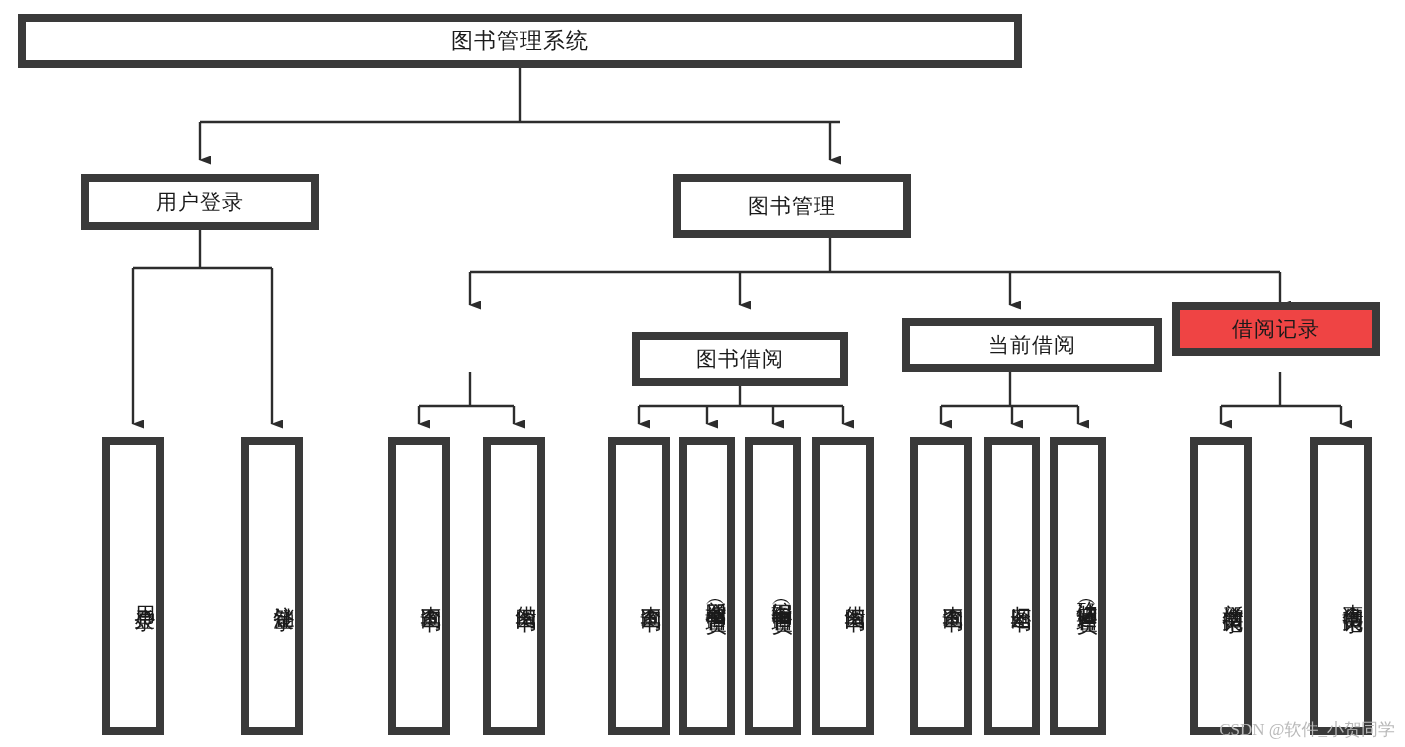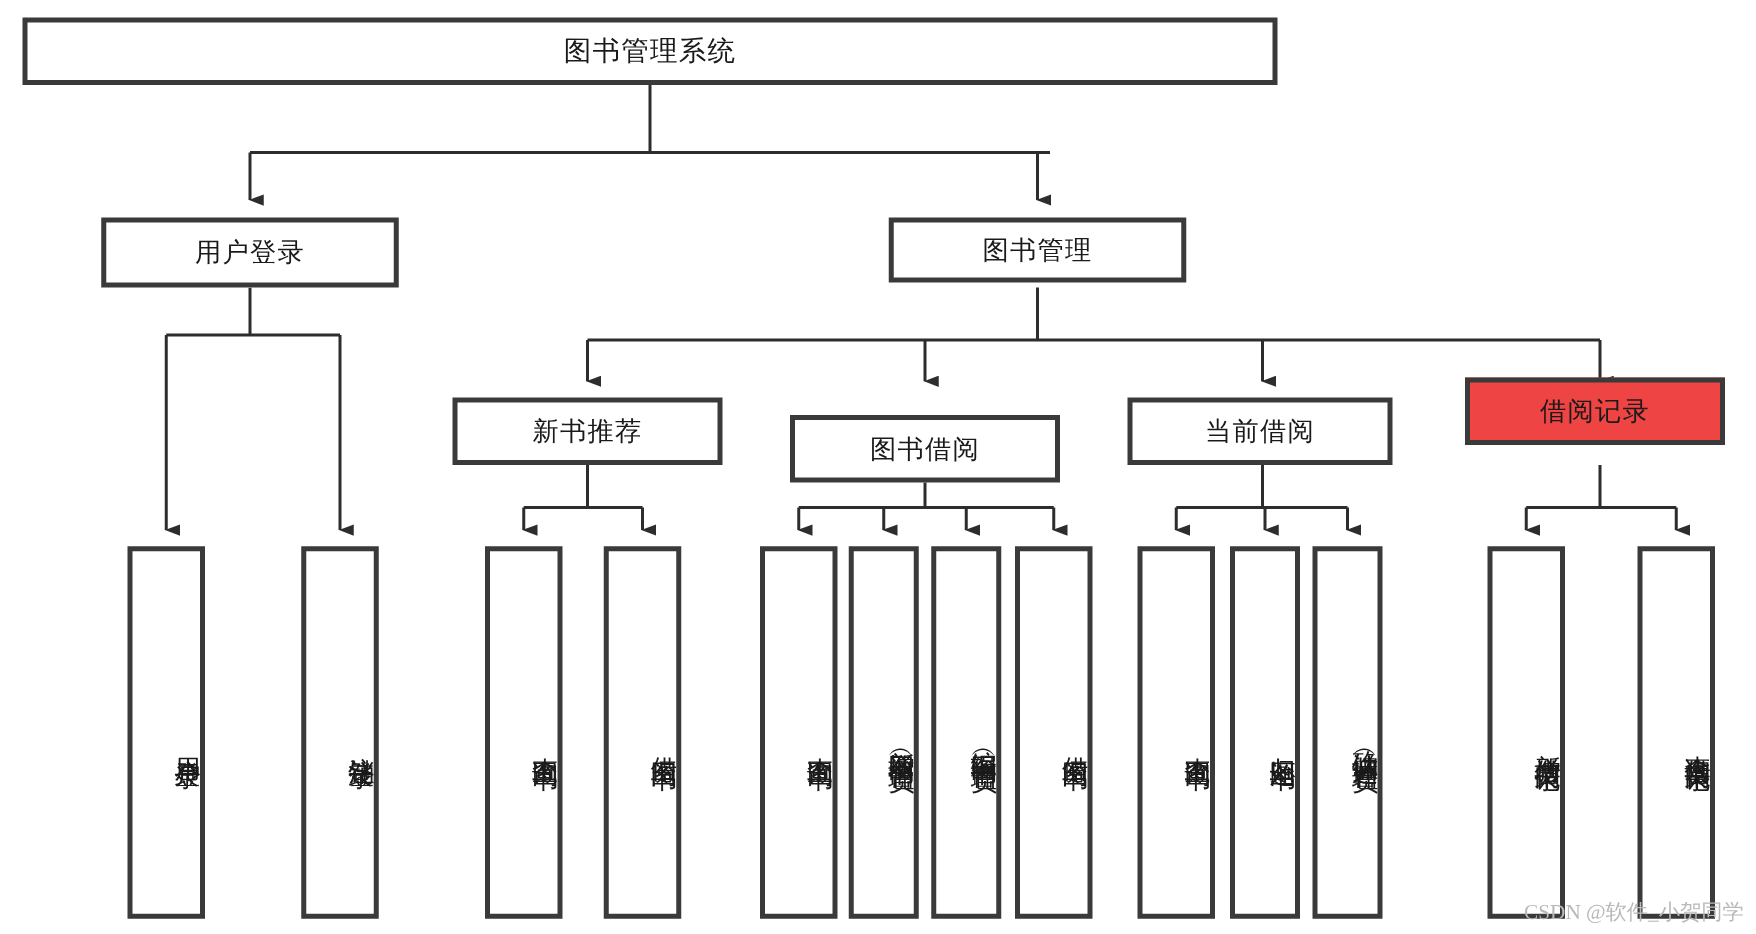--- a/index.html
+++ b/index.html
@@ -20,21 +20,21 @@
   #edges {
     position: absolute;
     left: 0;
     top: 0;
     width: 1405px;
     height: 747px;
   }
   .node {
     position: absolute;
     box-sizing: border-box;
-    border: 4px solid #22c55e;
+    border: 8px solid #22c55e;
     background: #ffffff;
     display: flex;
     align-items: center;
     justify-content: center;
     color: #1a1a1a;
     z-index: 2;
   }
   .node.horiz {
     font-size: 21px;
     letter-spacing: 1px;
@@ -124,31 +124,28 @@
     </g>
   </svg>
 
   <div class="node horiz root" id="node-root" style="left: 18px; top: 14px; width: 1004px; height: 54px; border-color: rgb(58, 58, 58); background: rgb(255, 255, 255); color: rgb(26, 26, 26);">
     <span class="lbl">图书管理系统</span>
   </div>
 
   <div class="node horiz" id="node-l2-0" style="left: 81px; top: 174px; width: 238px; height: 56px; border-color: rgb(58, 58, 58); background: rgb(255, 255, 255); color: rgb(26, 26, 26);">
     <span class="lbl">用户登录</span>
   </div>
-  <div class="node horiz" id="node-l2-1" style="left: 711px; top: 174px; width: 238px; height: 52px; border-color: rgb(58, 58, 58); background: rgb(255, 255, 255); color: rgb(26, 26, 26);">
+  <div class="node horiz" id="node-l2-1" style="left: 673px; top: 174px; width: 238px; height: 64px; border-color: rgb(58, 58, 58); background: rgb(255, 255, 255); color: rgb(26, 26, 26);">
     <span class="lbl">图书管理</span>
   </div>
 
-  <div class="node horiz" id="node-l3-0" style="left: 362px; top: 318px; width: 216px; height: 54px; border-color: rgb(58, 58, 58); background: rgb(255, 255, 255); color: rgb(26, 26, 26);">
-    <span class="lbl">新书推荐</span>
-  </div>
   <div class="node horiz" id="node-l3-1" style="left: 632px; top: 332px; width: 216px; height: 54px; border-color: rgb(58, 58, 58); background: rgb(255, 255, 255); color: rgb(26, 26, 26);">
     <span class="lbl">图书借阅</span>
   </div>
-  <div class="node horiz" id="node-l3-2" style="left: 902px; top: 318px; width: 212px; height: 54px; border-color: rgb(58, 58, 58); background: rgb(255, 255, 255); color: rgb(26, 26, 26);">
+  <div class="node horiz" id="node-l3-2" style="left: 902px; top: 318px; width: 260px; height: 54px; border-color: rgb(58, 58, 58); background: rgb(255, 255, 255); color: rgb(26, 26, 26);">
     <span class="lbl">当前借阅</span>
   </div>
   <div class="node horiz" id="node-l3-3" style="left: 1172px; top: 302px; width: 208px; height: 54px; border-color: rgb(58, 58, 58); background: #ef4444; color: rgb(26, 26, 26);">
     <span class="lbl">借阅记录</span>
   </div>
 
   <div class="node vert" id="node-leaf-0" style="left: 102px; top: 437px; width: 62px; height: 298px; border-color: rgb(58, 58, 58); background: rgb(255, 255, 255); color: rgb(26, 26, 26);">
     <span class="lbl">用户登录</span>
   </div>
   <div class="node vert" id="node-leaf-1" style="left: 241px; top: 437px; width: 62px; height: 298px; border-color: rgb(58, 58, 58); background: rgb(255, 255, 255); color: rgb(26, 26, 26);">

